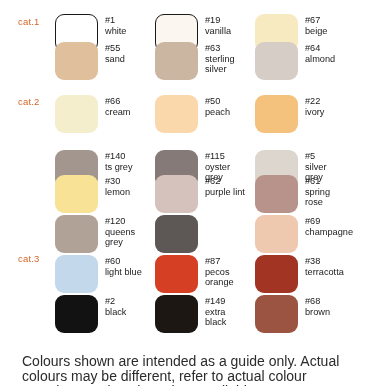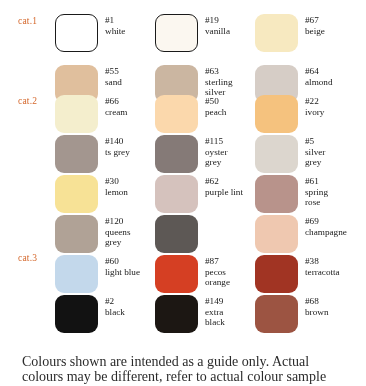--- a/index.html
+++ b/index.html
@@ -11,21 +11,20 @@
     height: 386px;
     background: #ffffff;
     font-family: "Liberation Sans", sans-serif;
     color: #1a1a1a;
     overflow: hidden;
   }
   #chart {
     position: relative;
     width: 366px;
     height: 386px;
-    font-family: Liberation Serif, serif;
   }
   .cat-label {
     position: absolute;
     left: 18px;
     font-size: 9.5px;
     color: #d4662a;
     letter-spacing: 0.2px;
     white-space: nowrap;
   }
   .swatch-row {
@@ -90,21 +89,21 @@
           <div class="chip outlined" style="background: rgb(251, 247, 240);"></div>
           <div class="label">#19
 vanilla</div>
         </div>
         <div class="cell wide">
           <div class="chip" style="background: rgb(247, 233, 192);"></div>
           <div class="label">#67
 beige</div>
         </div>
       </div>
-      <div class="swatch-row" style="top: 65px;">
+      <div class="swatch-row" style="top: 42px;">
         <div class="cell">
           <div class="chip" style="background: rgb(224, 191, 157);"></div>
           <div class="label">#55
 sand</div>
         </div>
         <div class="cell">
           <div class="chip" style="background: rgb(203, 182, 161);"></div>
           <div class="label">#63
 sterling
 silver</div>
@@ -125,21 +124,21 @@
           <div class="chip" style="background: rgb(251, 216, 172);"></div>
           <div class="label">#50
 peach</div>
         </div>
         <div class="cell wide">
           <div class="chip" style="background: rgb(245, 194, 126);"></div>
           <div class="label">#22
 ivory</div>
         </div>
       </div>
-      <div class="swatch-row" style="top: 135px;">
+      <div class="swatch-row" style="top: 150px;">
         <div class="cell">
           <div class="chip" style="background: rgb(163, 150, 143);"></div>
           <div class="label">#140
 ts grey</div>
         </div>
         <div class="cell">
           <div class="chip" style="background: rgb(133, 122, 119);"></div>
           <div class="label">#115
 oyster
 grey</div>

